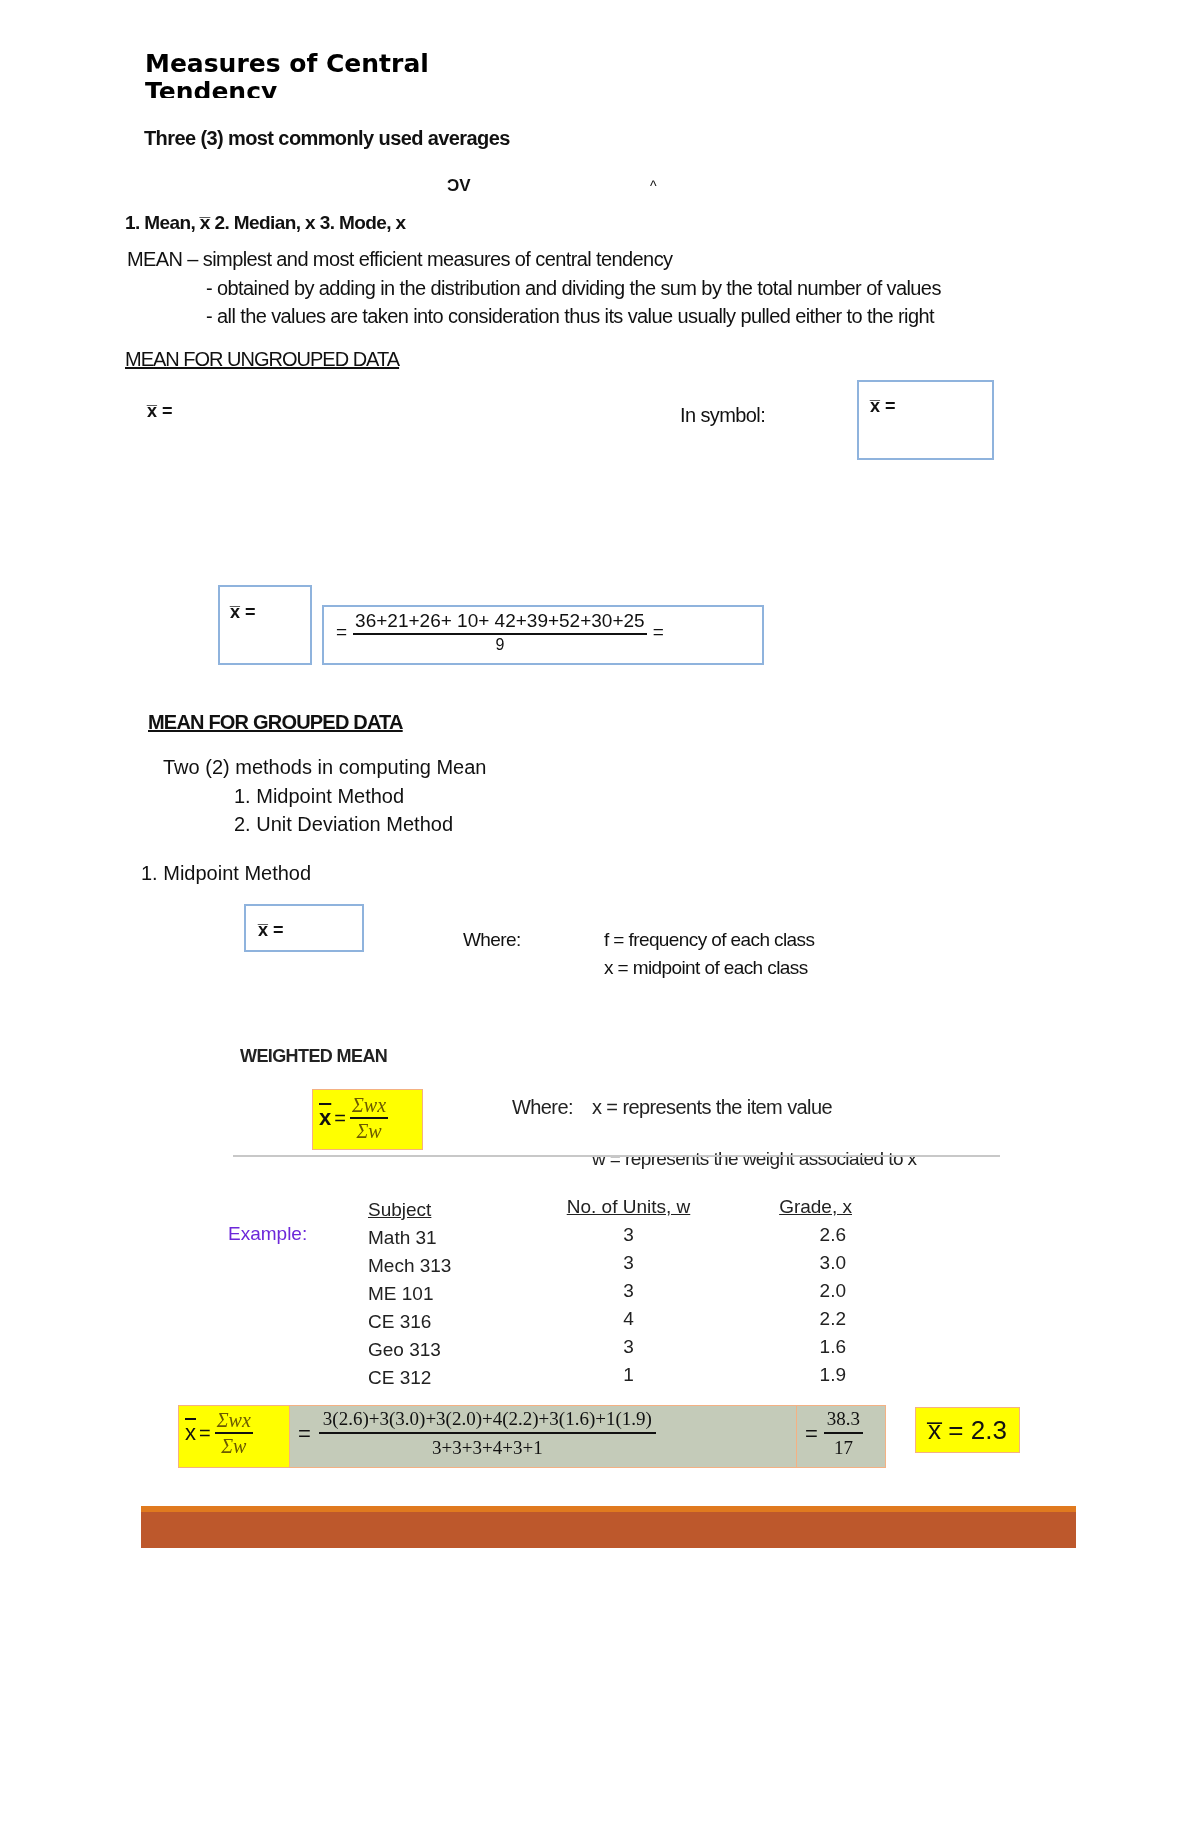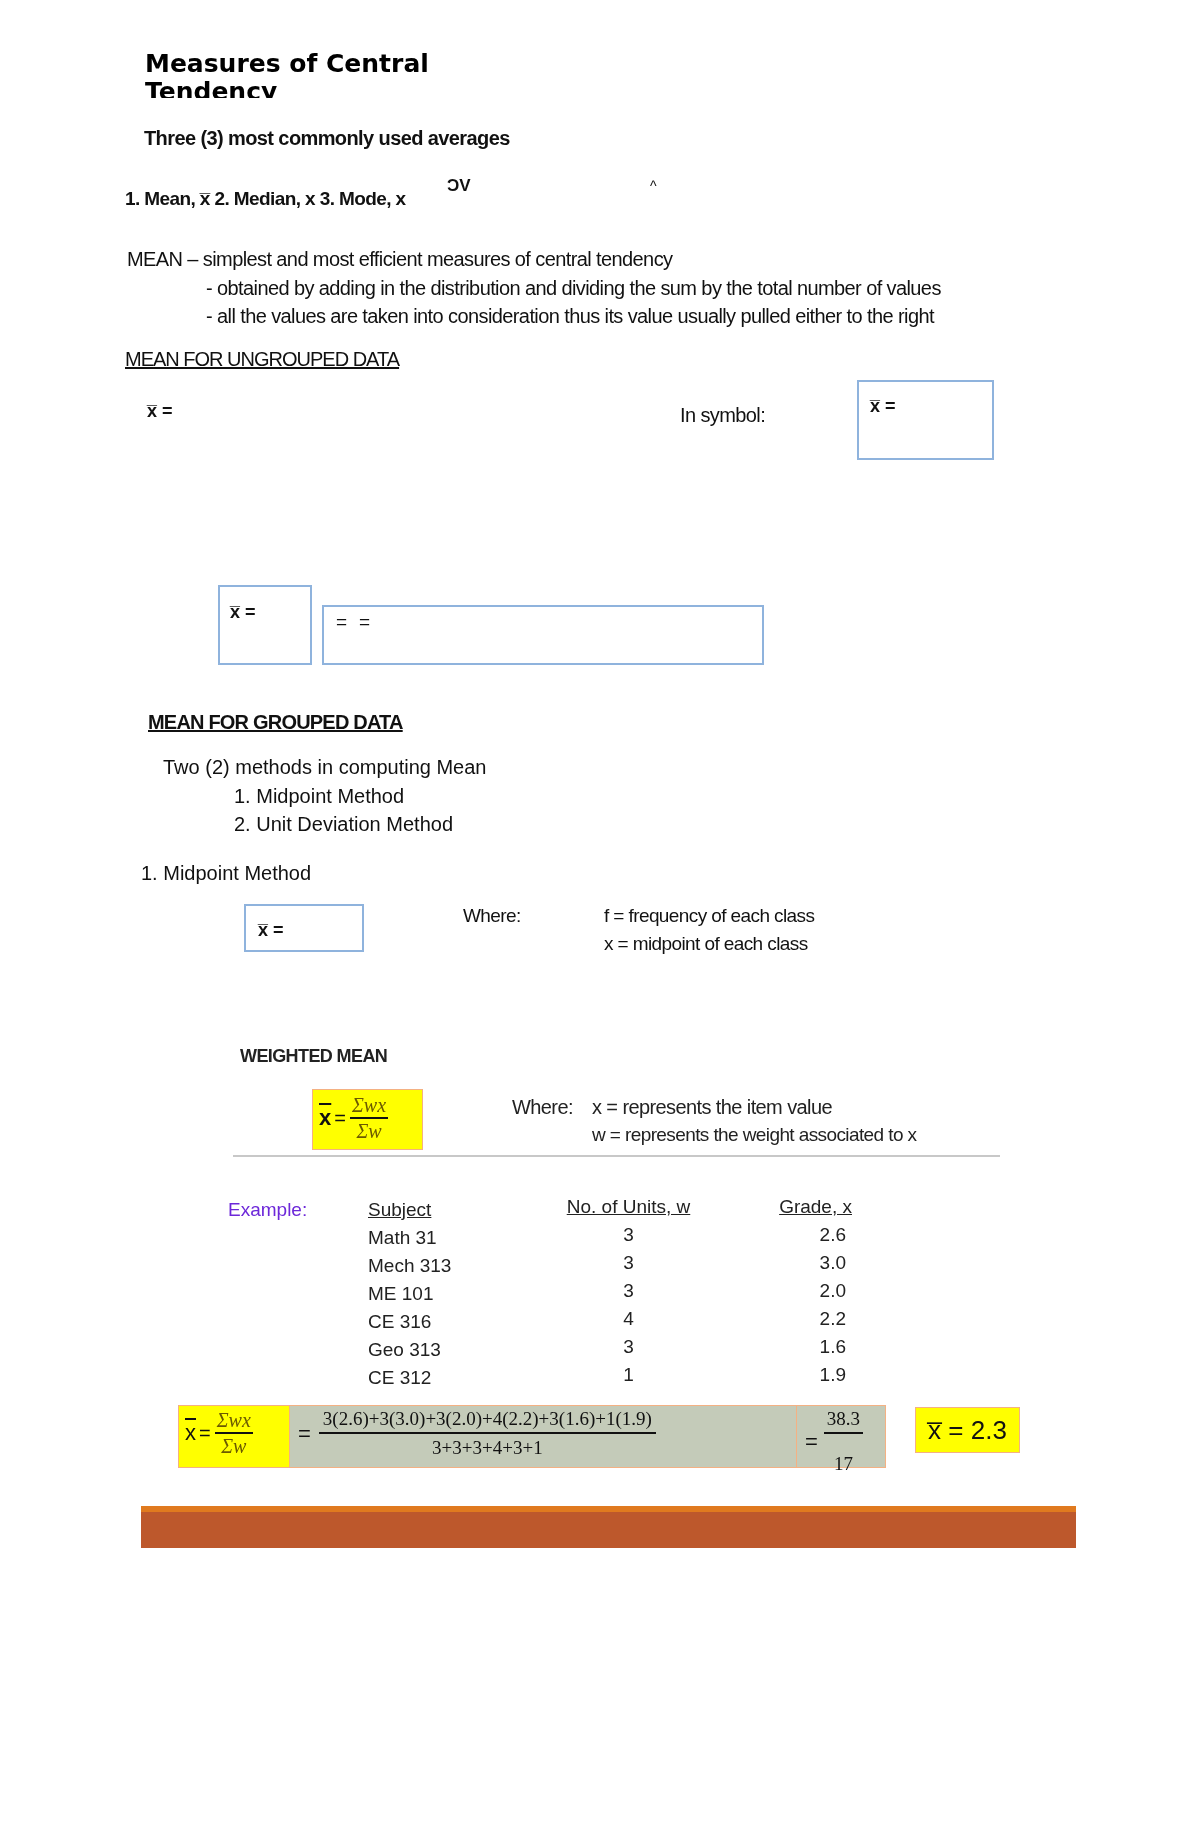--- a/index.html
+++ b/index.html
@@ -3,21 +3,21 @@
   <meta charset="utf-8">
   <style>
     * { margin: 0; padding: 0; box-sizing: border-box; }
     html, body { width: 1200px; height: 1835px; background: #ffffff; overflow: hidden; }
     body { position: relative; font-family: "Liberation Sans", sans-serif; color: #111; }
     .abs { position: absolute; white-space: nowrap; }
 
     .title { left: 145px; top: 50px; font-family: "DejaVu Sans", sans-serif; font-weight: bold; font-size: 25px; line-height: 28px; color: #000000; height: 48px; overflow: hidden; width: 320px; white-space: normal; }
 
     .t20 { font-size: 20px; }
-    .t19 { font-size: 19px; }
+    .t19 { font-size: 19px; margin-top: 24px; }
     .t18 { font-size: 18px; }
     .narrow { letter-spacing: -0.6px; }
     .bold { font-weight: bold; }
     .ul { text-decoration: underline; }
 
     .overline { text-decoration: overline; }
 
     .box { position: absolute; border: 2px solid #8fb3dd; background: #fff; }
     .box .sym { position: absolute; font-size: 18px; font-weight: bold; }
 
@@ -60,20 +60,24 @@
 <div class="box" style="left:857px; top:380px; width:137px; height:80px;">
   <span class="sym" style="left:11px; top:14px;">x̅ =</span>
 </div>
 
 <div class="box" style="left:218px; top:585px; width:94px; height:80px;">
   <span class="sym" style="left:10px; top:15px;">x̅ =</span>
 </div>
 <div class="box" style="left:322px; top:605px; width:442px; height:60px;">
   <div style="position:absolute; left:12px; top:4px; font-size:19px; display:flex; align-items:center;">
     <span style="margin-right:6px;">=</span>
+    <span class="frac">
+      <span class="num">36+21+26+ 10+ 42+39+52+30+25</span>
+      <span class="den" style="font-size:16px;">9</span>
+    </span>
     <span style="margin-left:6px;">=</span>
   </div>
 </div>
 
 <div class="abs t20 narrow bold ul" style="left:148px; top:711px; letter-spacing:-0.8px;">MEAN FOR GROUPED DATA</div>
 <div class="abs t20" style="left:163px; top:756px;">Two (2) methods in computing Mean</div>
 <div class="abs t20" style="left:234px; top:785px;">1. Midpoint Method</div>
 <div class="abs t20" style="left:234px; top:813px;">2. Unit Deviation Method</div>
 <div class="abs t20" style="left:141px; top:862px;">1. Midpoint Method</div>
 
@@ -154,20 +158,20 @@
       <span class="den" style="padding-top:4px;">3+3+3+4+3+1</span>
     </span>
   </div>
 </div>
 
 <div class="abs gray" style="left:796px; top:1405px; width:90px; height:63px;">
   <div style="position:absolute; left:8px; top:3px; display:flex; align-items:center; font-size:19px;">
     <span style="margin-right:6px; font-size:22px;">=</span>
     <span class="frac serif">
       <span class="num" style="padding:0 3px 2px;">38.3</span>
-      <span class="den" style="padding-top:20px;">17</span>
+      <span class="den" style="padding-top:4px;">17</span>
     </span>
   </div>
 </div>
 
 <div class="abs yellow" style="left:915px; top:1407px; width:105px; height:46px; display:flex; align-items:center; justify-content:center; font-size:26px;">x̅ = 2.3</div>
 
 <div class="footer-bar"></div>
 
 </body></html>

